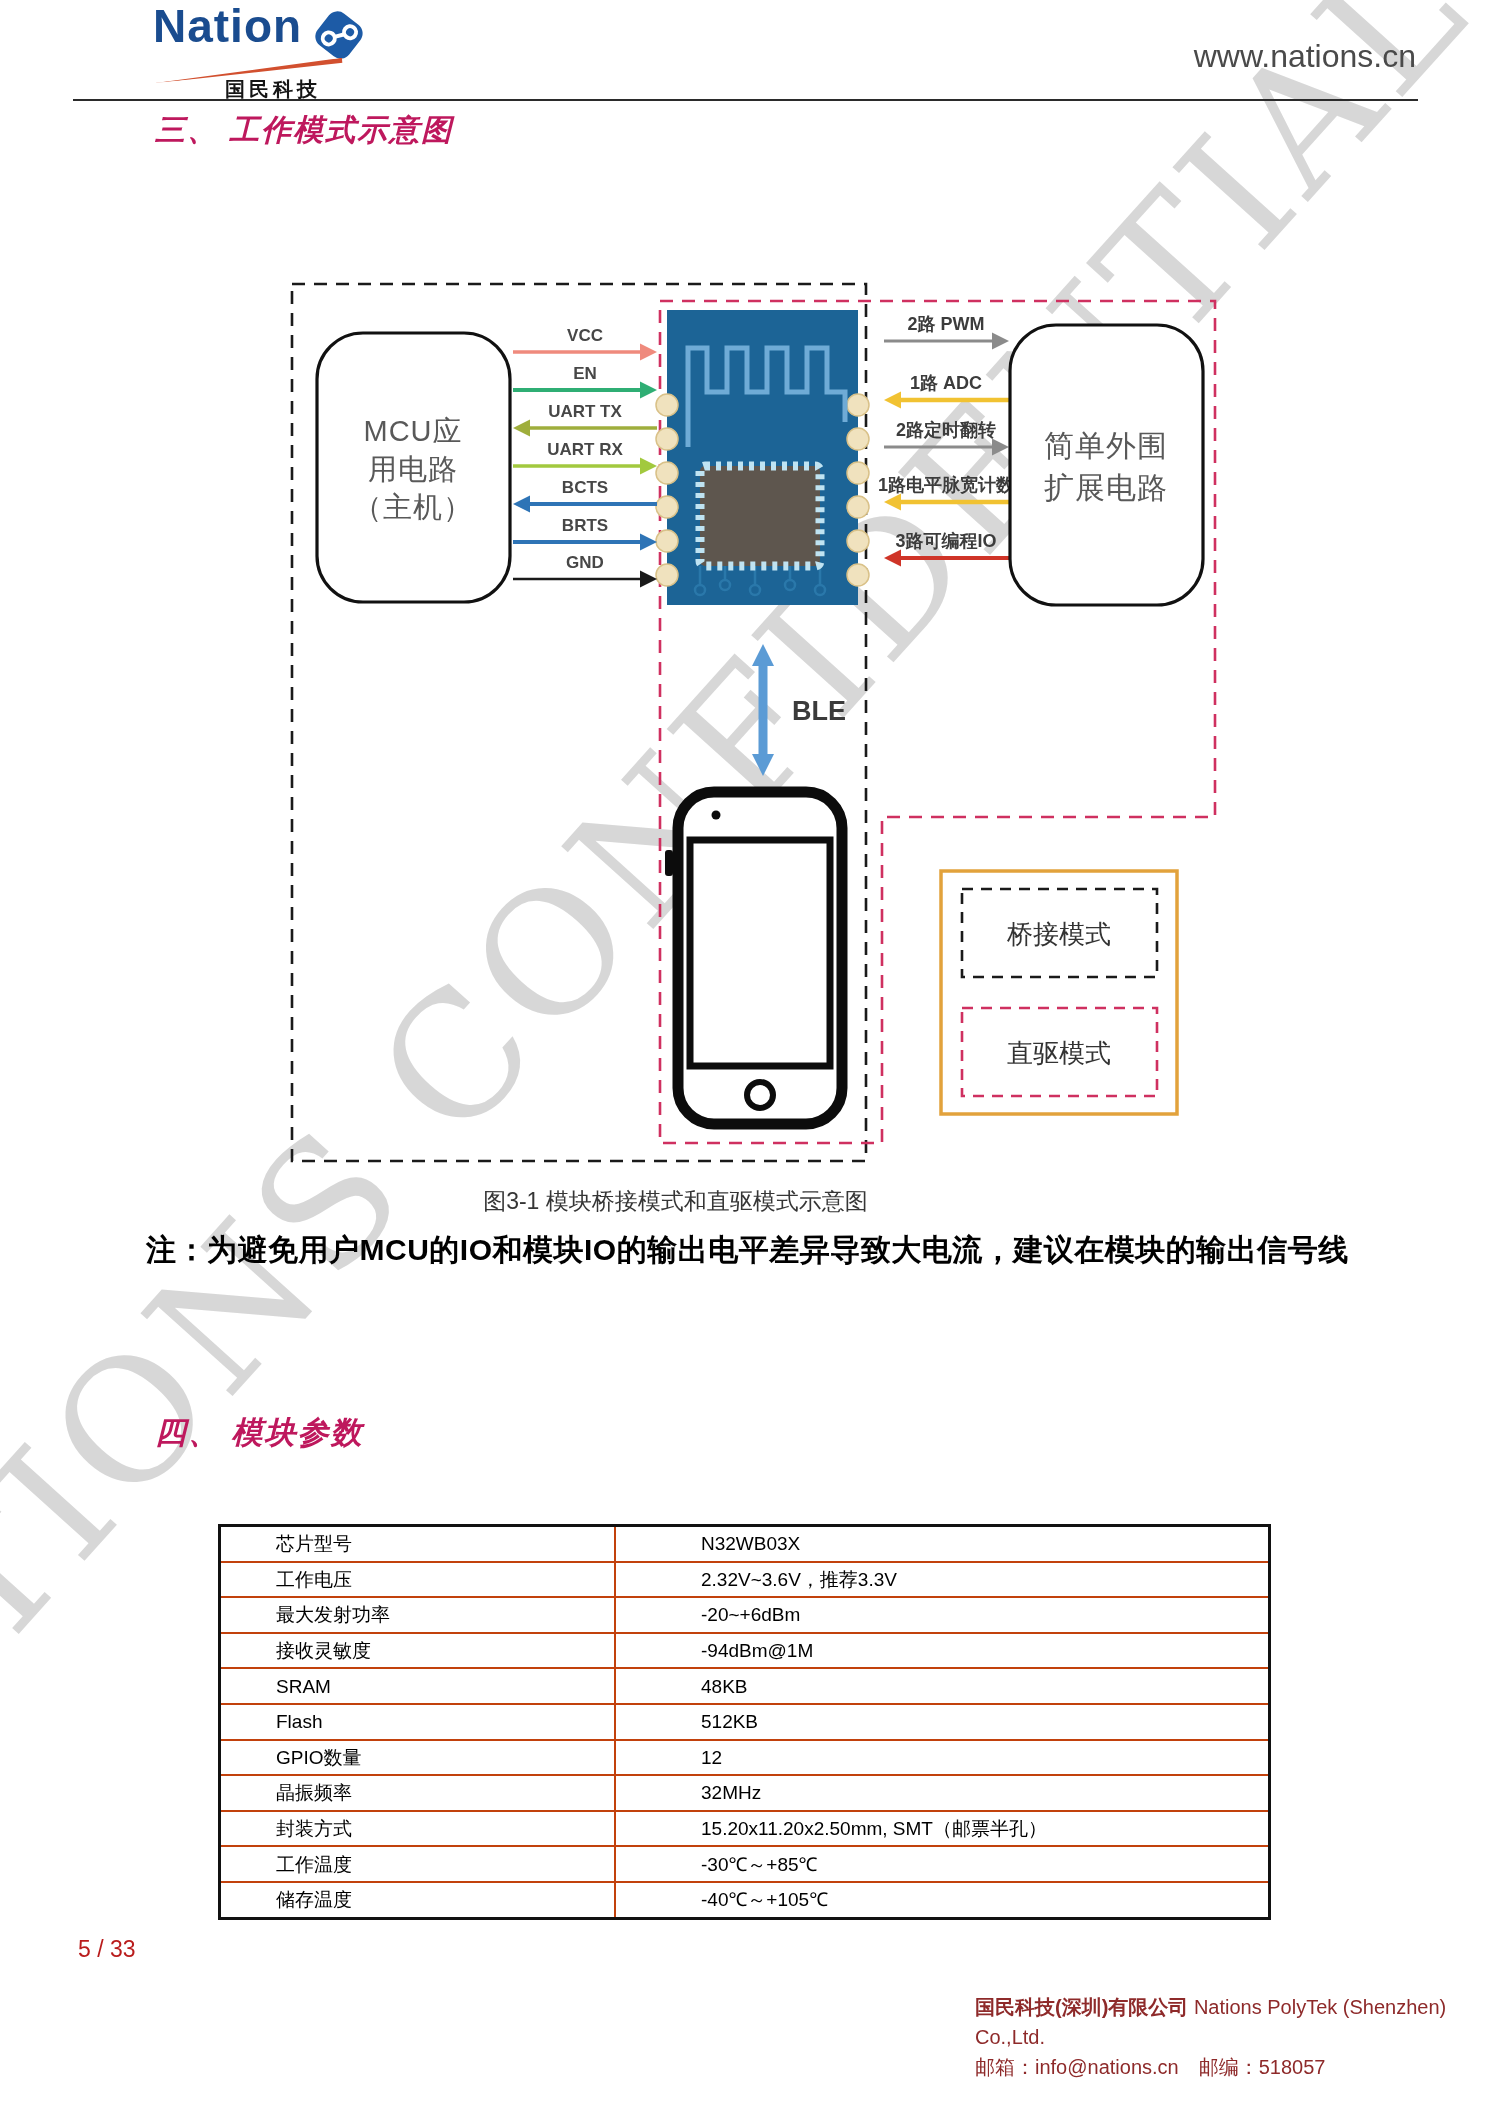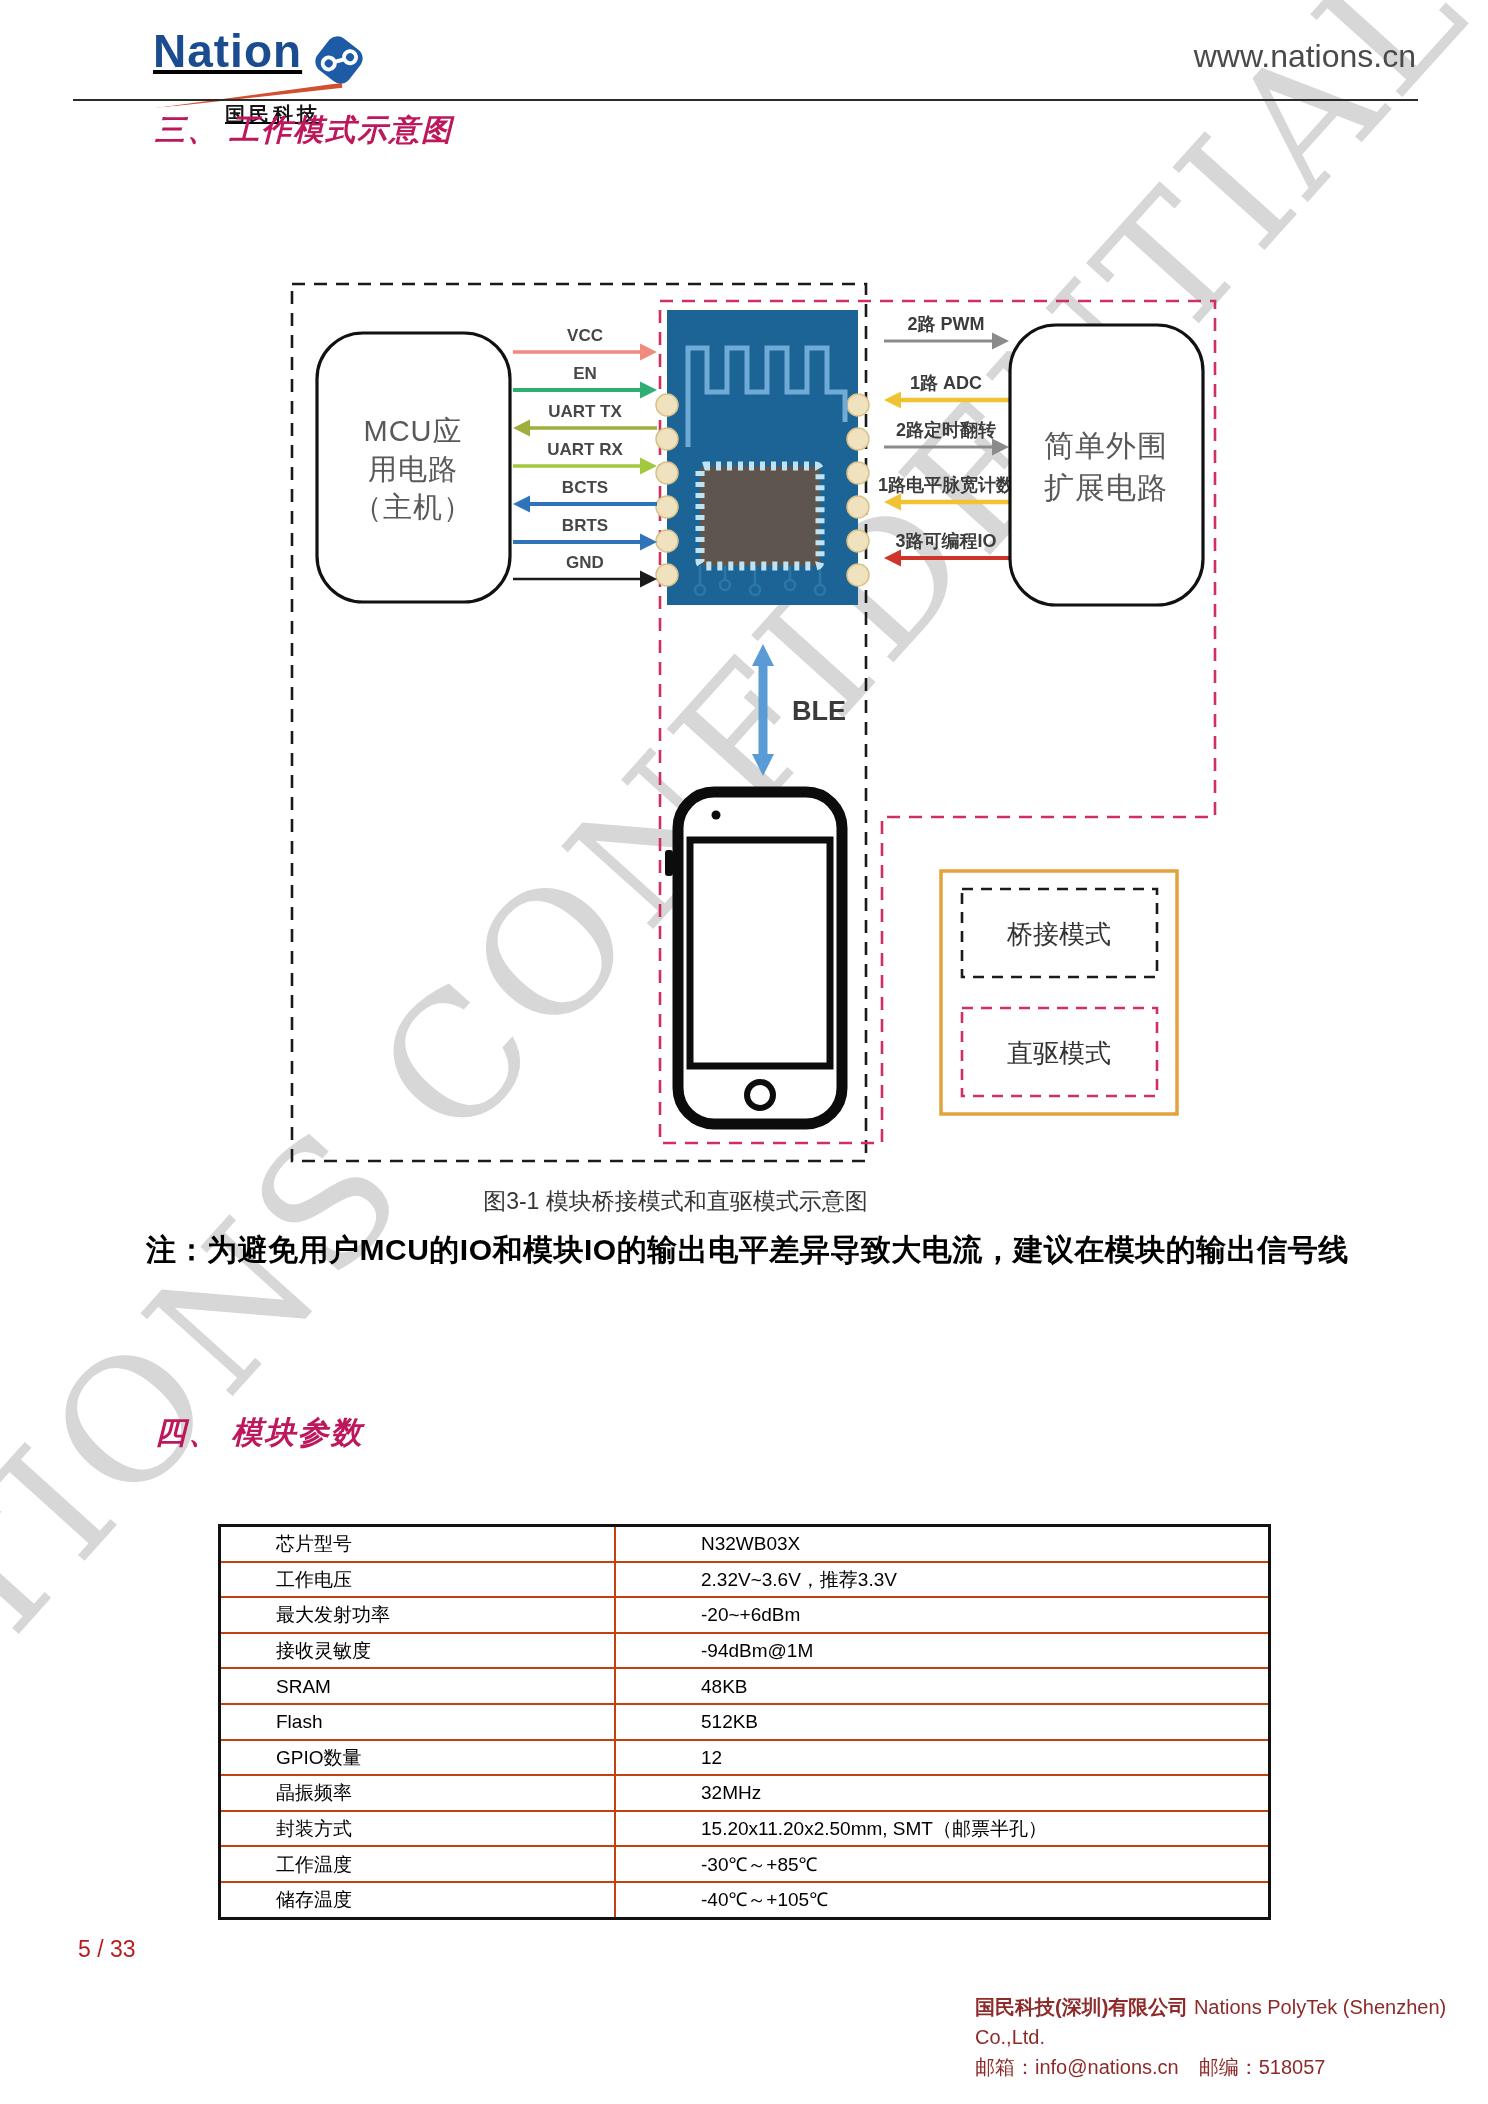--- a/index.html
+++ b/index.html
@@ -1,19 +1,19 @@
 <!DOCTYPE html>
 <html><head>
 <meta charset="utf-8">
 <style>
   html,body{margin:0;padding:0;background:#888;}
   .page{position:relative;width:1488px;height:2104px;background:#fff;margin:0 auto;
         font-family:"Liberation Sans",sans-serif;overflow:hidden;}
   
-  .logo{position:absolute;left:153px;top:29px;z-index:3;text-decoration:underline;}
+  .logo{position:absolute;left:153px;top:4px;z-index:3;}
   .logo-row{display:flex;align-items:flex-start;}
   .logo-word{font-size:46px;font-weight:700;color:#1a4c8f;letter-spacing:1px;line-height:44px;}
   .logo-icon{margin-left:8px;margin-top:2px;}
   .logo-swoosh{width:190px;height:9px;background:#d2502f;transform:rotate(-5deg);
                clip-path:polygon(0 100%,100% 0,100% 55%,3% 100%);margin-top:-2px;}
   .logo-cn{margin-left:72px;margin-top:1px;font-size:20px;font-weight:700;color:#151515;letter-spacing:4px;}
   .website{position:absolute;right:72px;top:38px;font-size:32px;color:#4a4a4a;z-index:3;}
   .header-rule{position:absolute;left:73px;top:99px;width:1345px;border-top:2px solid #2b2b2b;z-index:3;}
   
   .sec-title{position:absolute;left:155px;font-size:30px;font-weight:700;color:#be185d;z-index:3;letter-spacing:2px;font-style:italic;}

